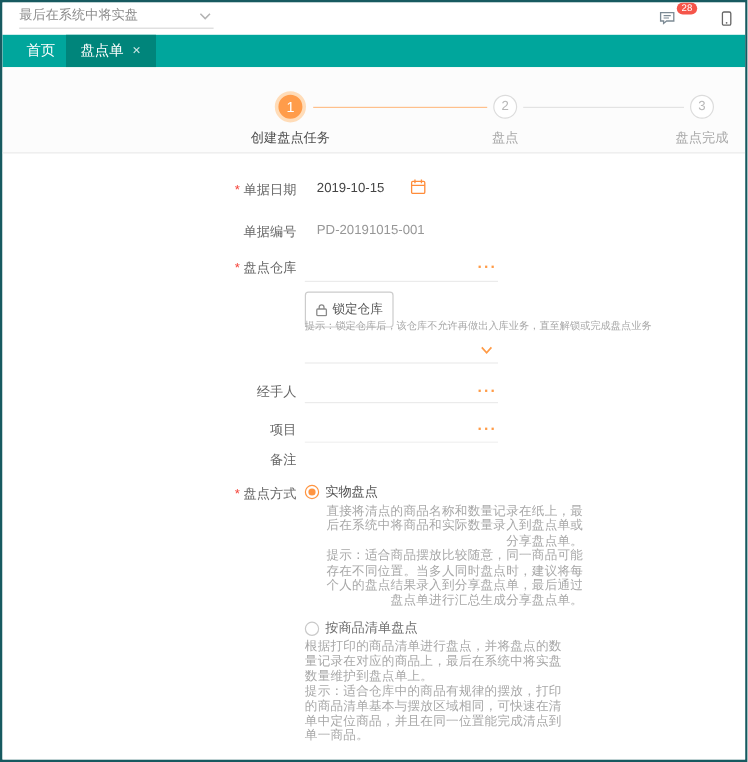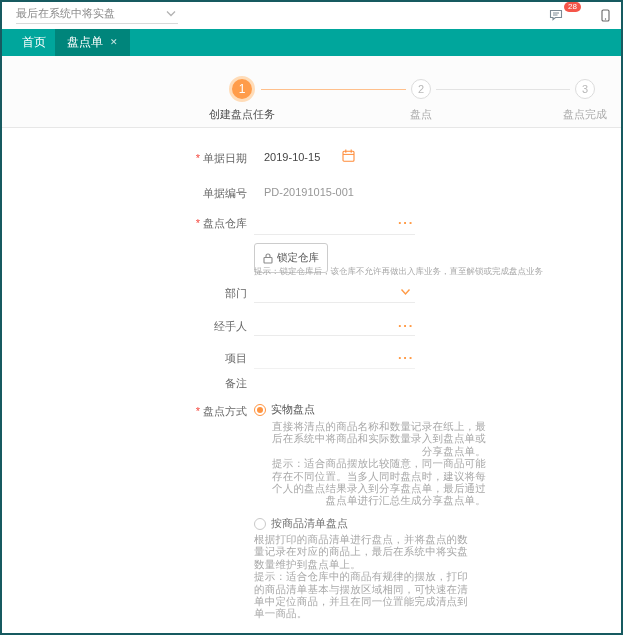--- a/index.html
+++ b/index.html
@@ -161,21 +161,20 @@
       <span>
         <svg width="10" height="11" viewBox="0 0 10 11">
             <rect x="1" y="4.5" width="8" height="5.5" rx="0.8" fill="none" stroke="#8a8a8a" stroke-width="1.1"></rect>
             <path d="M3 4.5 V3 a2 2 0 0 1 4 0 v1.5" fill="none" stroke="#8a8a8a" stroke-width="1.1"></path>
           </svg>
       </span>
       <span>锁定仓库</span>
     </div>
     <div class="hint">提示：锁定仓库后，该仓库不允许再做出入库业务，直至解锁或完成盘点业务</div>
 
-    <div class="flabel" style="top:158px;">部门</div>
     <div class="icbtn" style="left:398px; top:160px;">
       <svg width="11" height="8" viewBox="0 0 11 8">
           <polyline points="1.5,1.5 5.5,6 9.5,1.5" fill="none" stroke="#ff9a45" stroke-width="1.4"></polyline>
         </svg>
     </div>
     <div class="uline" style="top:174px;"></div>
 
     <div class="flabel" style="top:191px;">经手人</div>
     <div class="ellip" style="top:193px;">···</div>
     <div class="uline" style="top:207px;"></div>

